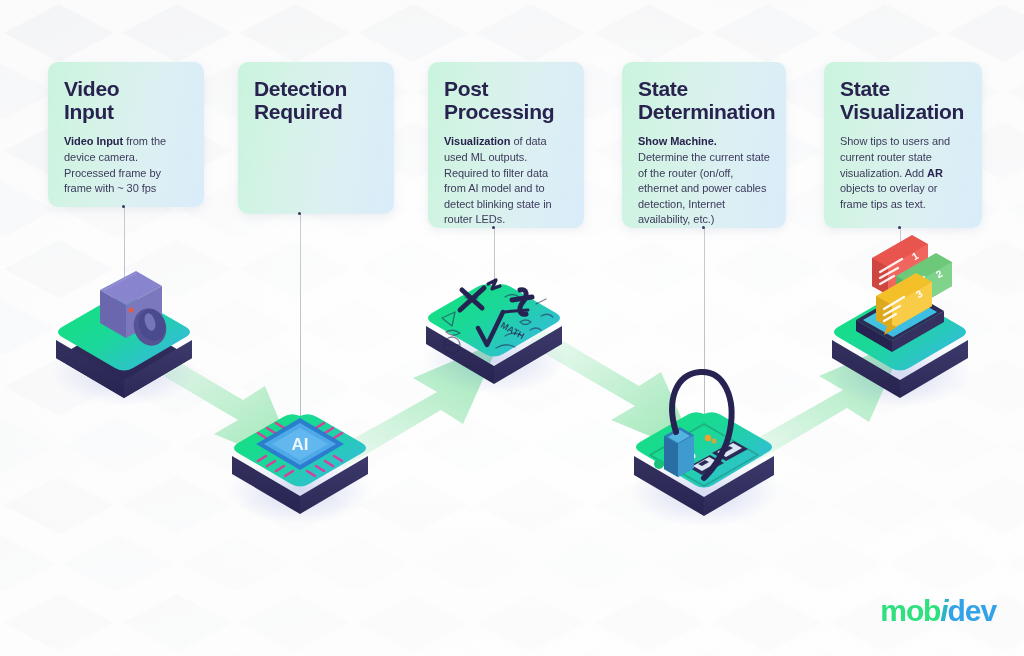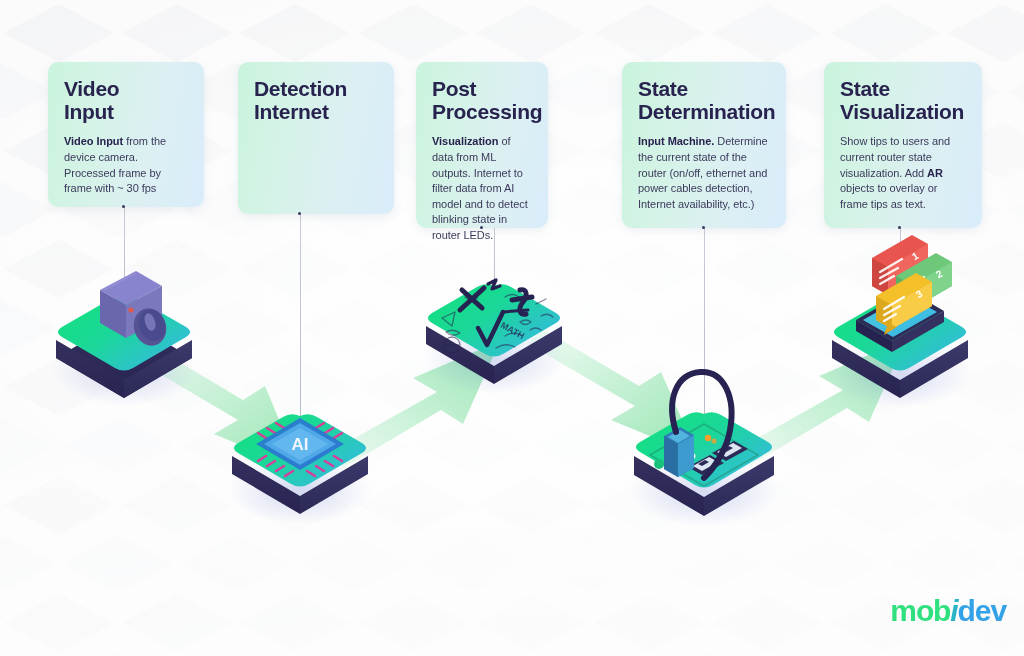--- a/index.html
+++ b/index.html
@@ -45,21 +45,21 @@
   .conn-dot{
     position:absolute; width:3px; height:3px; border-radius:50%;
     background:#3b3660; z-index:7;
   }
 
   
   #stage{ position:absolute; inset:0; z-index:5; }
 
   
   #logo{
-    position:absolute; right:18px; bottom:28px; z-index:8;
+    position:absolute; right:28px; bottom:28px; z-index:8;
     font-size:30px; font-weight:700; letter-spacing:-1.1px;
   }
   #logo .g1{ color:#2ee07e; }
   #logo .gi{ color:#2ab4c6; font-style:italic; }
   #logo .g5{ color:#34a2e6; }
 </style>
 </head>
 <body>
 
 <svg id="bg-pattern" width="1024" height="656" viewBox="0 0 1024 656">
@@ -332,35 +332,35 @@
 
 <div class="card" id="card0" style="left: 48px; top: 62px; width: 156px; height: 145px;">
   <h2>Video
 Input</h2>
   <p><b>Video Input</b><span> from the device camera. Processed frame by frame with ~ 30 fps</span></p>
   <div class="conn-dot" style="left:74px; bottom:-1px;"></div>
 </div>
 
 <div class="card" id="card1" style="left: 238px; top: 62px; width: 156px; height: 152px;">
   <h2>Detection
-Internet</h2>
+Required</h2>
   <div class="conn-dot" style="left:60px; bottom:-1px;"></div>
 </div>
 
-<div class="card" id="card2" style="left: 416px; top: 62px; width: 132px; height: 166px;">
+<div class="card" id="card2" style="left: 428px; top: 62px; width: 156px; height: 166px;">
   <h2>Post
 Processing</h2>
-  <p><b>Visualization</b><span> of data from ML outputs. Internet to filter data from AI model and to detect blinking state in router LEDs.</span></p>
+  <p><b>Visualization</b><span> of data used ML outputs. Required to filter data from AI model and to detect blinking state in router LEDs.</span></p>
   <div class="conn-dot" style="left:64px; bottom:-1px;"></div>
 </div>
 
 <div class="card" id="card3" style="left: 622px; top: 62px; width: 164px; height: 166px;">
   <h2>State
 Determination</h2>
-  <p><b>Input Machine.</b><span> Determine the current state of the router (on/off, ethernet and power cables detection, Internet availability, etc.)</span></p>
+  <p><b>Show Machine.</b><span> Determine the current state of the router (on/off, ethernet and power cables detection, Internet availability, etc.)</span></p>
   <div class="conn-dot" style="left:80px; bottom:-1px;"></div>
 </div>
 
 <div class="card" id="card4" style="left: 824px; top: 62px; width: 158px; height: 166px;">
   <h2>State
 Visualization</h2>
   <p><span>Show tips to users and current router state visualization. Add </span><b>AR</b><span> objects to overlay or frame tips as text.</span></p>
   <div class="conn-dot" style="left:74px; bottom:-1px;"></div>
 </div>
 

